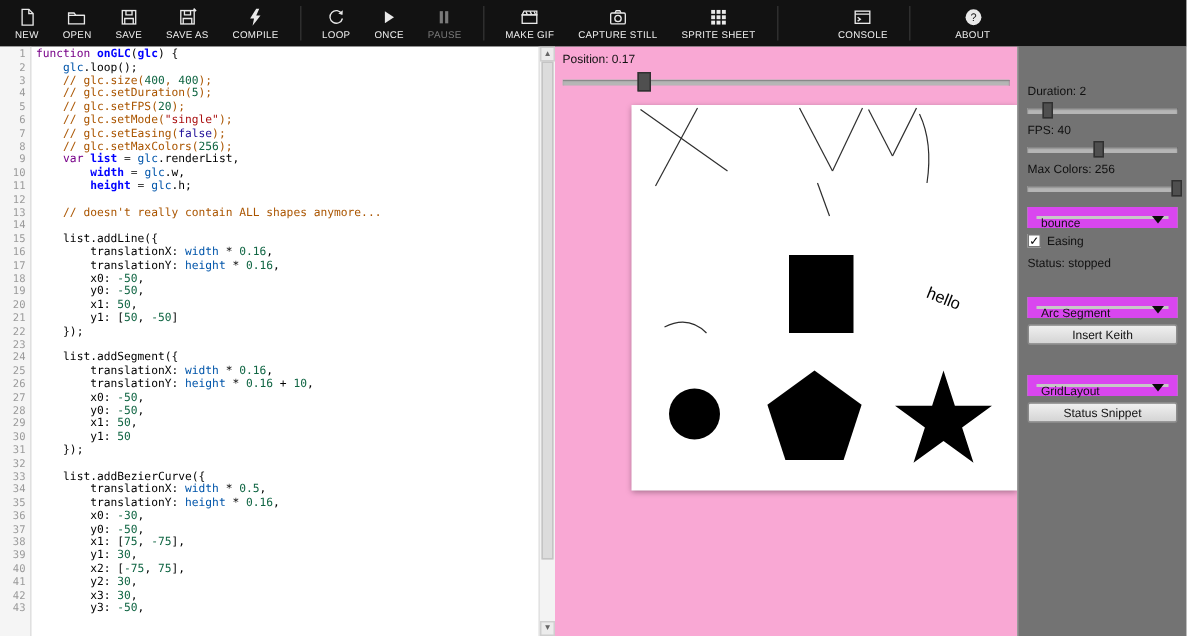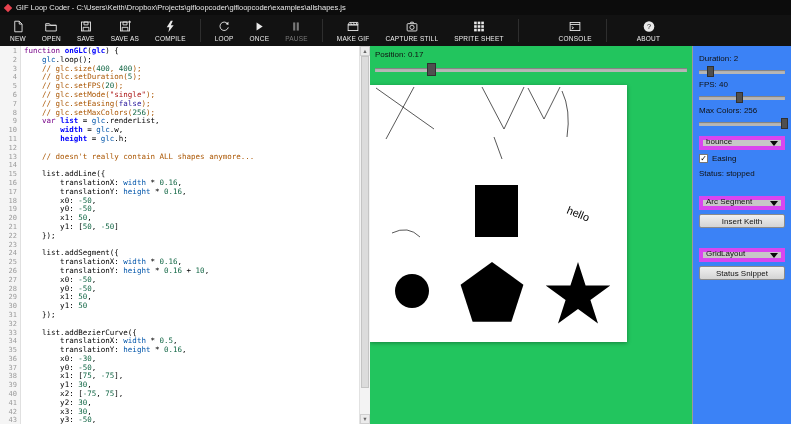--- a/index.html
+++ b/index.html
@@ -37,58 +37,54 @@
   .k { color:#708; } .d { color:#00f;font-weight:bold; } .v { color:#05a; }
   .n { color:#164; } .c { color:#a50; } .s { color:#a11; } .a { color:#219;margin-top:39px; }
 
   .scrollbar { width:11px; background:#f3f3f3; border-left:1px solid #e2e2e2; position:relative; flex:0 0 auto; }
   .sb-btn { position:absolute; left:0; width:10px; height:10px; background:#ececec; border:1px solid #cfcfcf;
             color:#666; font-size:5.5px; display:flex; align-items:center; justify-content:center; }
   .sb-up { top:0; } .sb-down { bottom:0; }
   .sb-thumb { position:absolute; top:10px; left:1px; width:8px; height:332px; background:#dcdcdc; border:1px solid #c4c4c4; }
 
   
-  .stage { flex:1; display:flex; flex-direction:column; align-items:flex-start; background:#22c55e; overflow:hidden; }
+  .stage { flex:1; display:flex; flex-direction:column; align-items:flex-end; background:#f9a8d4; overflow:hidden; }
   .posbar { width:100%; padding:4px 5px 0; }
   .pos-label { font-size:8px; color:#111; }
   .slider { position:relative; height:15px; margin-top:3px; }
   .track { position:absolute; left:0; right:0; top:6px; height:4px; background:#b6b6b6;
            box-shadow:inset 0 1px 1px rgba(0,0,0,.3); }
   .thumb { position:absolute; top:1px; width:9px; height:13px; background:#4f4f4f; border:1px solid #303030; }
   .canvas-wrap { width:257px; height:257px; background:#fff; margin-top:8px;
                  box-shadow:0 1px 4px rgba(0,0,0,.35); flex:0 0 auto; }
   .canvas-wrap svg { width:257px; height:257px; display:block; }
 
   
-  .sidebar { width:99px; flex:0 0 auto; background:#3b82f6; border-left:1px solid #9a9a9a;
-             padding:6px 6px; font-size:8px; color:#111; }
+  .sidebar { width:113px; flex:0 0 auto; background:#737373; border-left:1px solid #9a9a9a;
+             padding:23px 6px; font-size:8px; color:#111; }
   .sb-label { margin:2px 0 2px; white-space:nowrap; }
   .sb-slider { position:relative; height:13px; margin-bottom:2px; }
   .sb-slider .track { top:5px; height:4px; }
   .sb-slider .thumb { top:1px; width:7px; height:11px; }
-  .select { height:14px; background:#c7c7c7; border:4px solid #d946ef; display:flex; align-items:flex-end;
+  .select { height:14px; background:#c7c7c7; border:6px solid #d946ef; display:flex; align-items:flex-start;
             justify-content:space-between; padding:0 3px; margin:6px 0 4px; white-space:nowrap; }
   .tri { width:0; height:0; border-left:4px solid transparent; border-right:4px solid transparent;
          border-top:5px solid #0a0a0a; flex:0 0 auto; }
   .check-row { display:flex; align-items:center; gap:4px; margin:4px 0 6px; }
   .checkbox { width:9px; height:9px; background:#fff; border:1px solid #777; font-size:8px;
               line-height:8px; text-align:center; color:#000; }
   .status { margin:6px 0 18px; white-space:nowrap; }
   .btn { height:14px; background:linear-gradient(#f0f0f0,#d4d4d4); border:1px solid #8a8a8a;
          border-radius:2px; display:flex; align-items:center; justify-content:center; margin-bottom:20px; }
 </style>
 </head>
 <body>
 
 <div class="app">
 
-  <div class="titlebar">
-    <span class="diamond"></span>
-    <span>GIF Loop Coder - C:\Users\Keith\Dropbox\Projects\gifloopcoder\gifloopcoder\examples\allshapes.js</span>
-  </div>
 
   <div class="toolbar">
     <div class="tbtn">
       <svg viewBox="0 0 16 16">
           <path d="M4 1.5h5.5L13 5v9.5H4z"></path>
           <path d="M9.5 1.5V5H13"></path>
         </svg>
       <span class="lbl">NEW</span>
     </div>
     <div class="tbtn">

